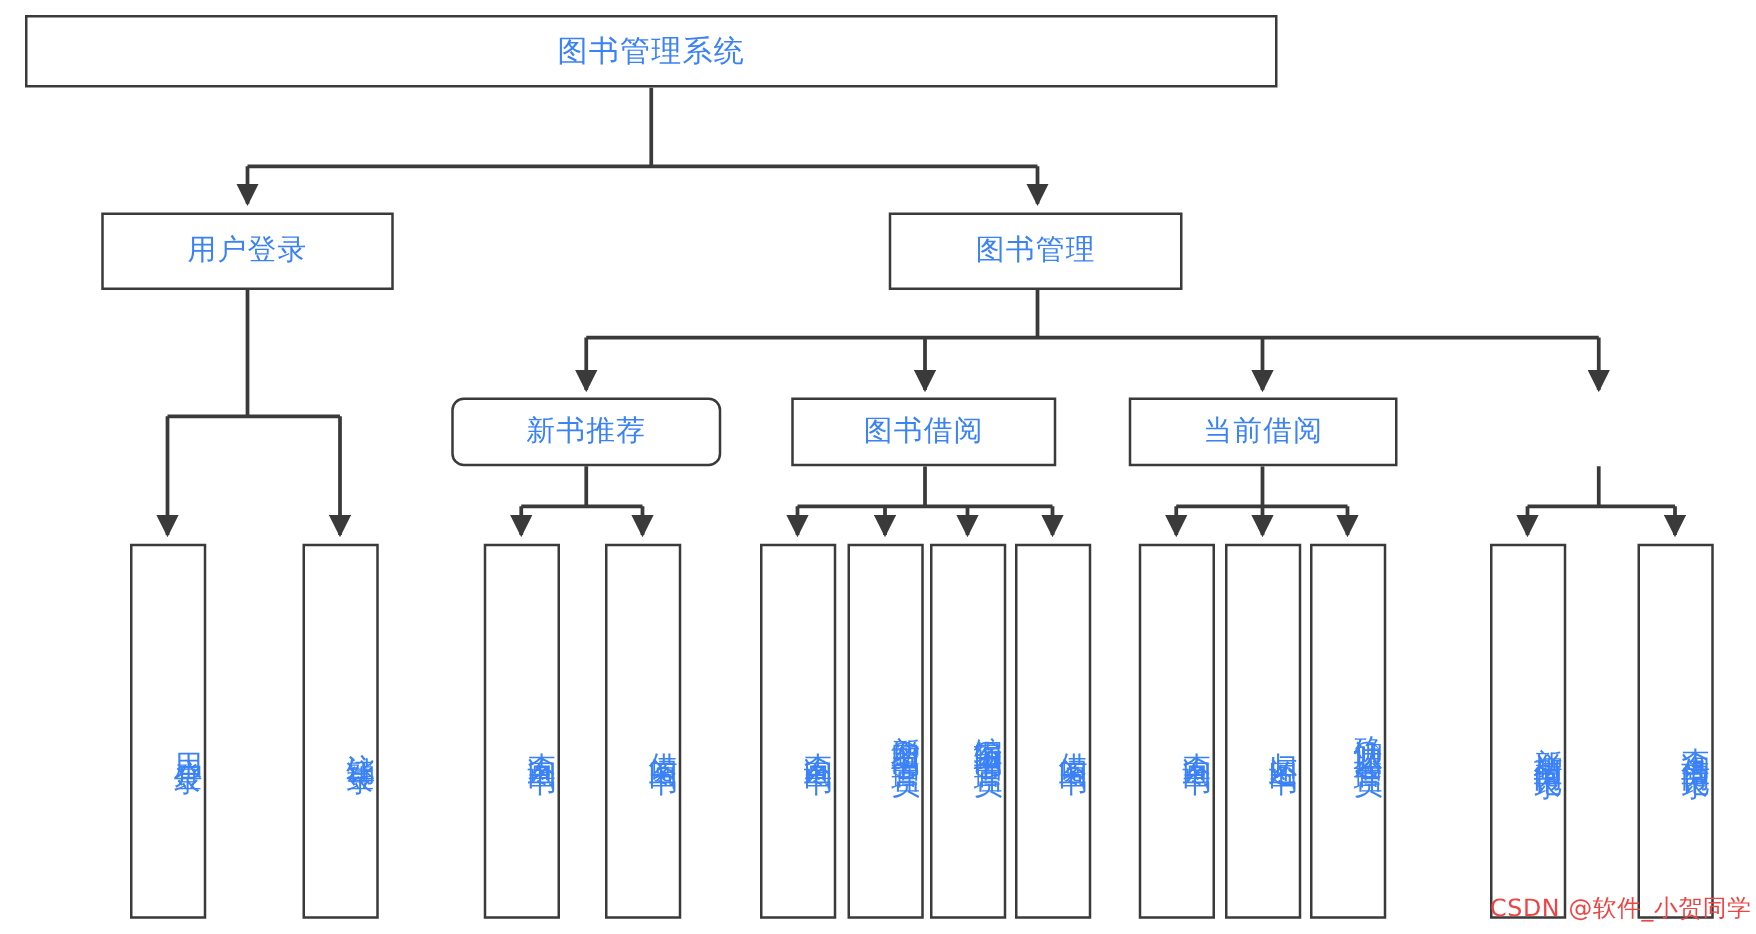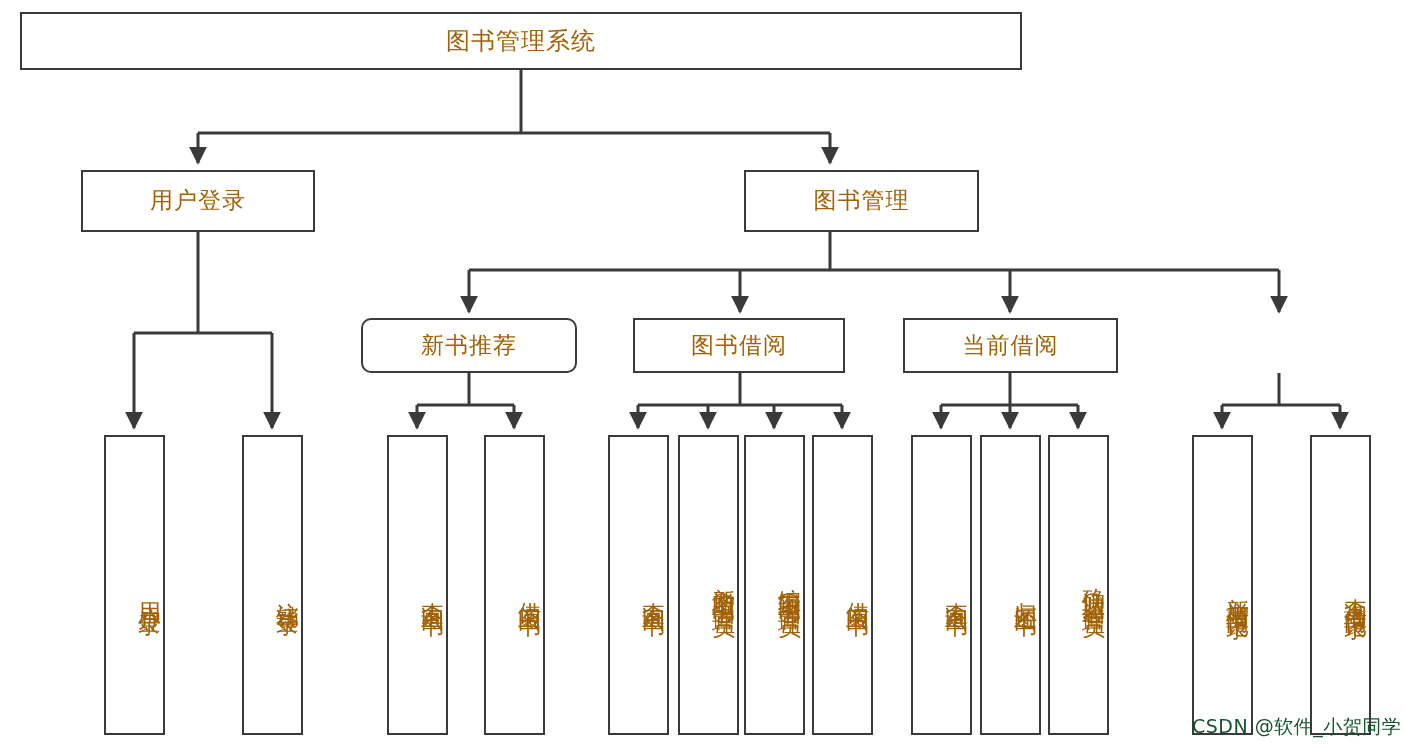--- a/index.html
+++ b/index.html
@@ -26,21 +26,21 @@
     height: 747px;
   }
   .node {
     position: absolute;
     box-sizing: border-box;
     border: 2px solid #3a3a3a;
     background: #ffffff;
     display: flex;
     align-items: center;
     justify-content: center;
-    color: #a16207;
+    color: #3b82f6;
     z-index: 2;
   }
   .node-h {
     font-size: 23px;
     letter-spacing: 1px;
     line-height: 1.1;
     white-space: nowrap;
   }
   .node-root {
     font-size: 24px;
@@ -55,21 +55,21 @@
     justify-content: center;
     padding-top: 14px;
     white-space: nowrap;
   }
   .node-v.vtop {
     padding-top: 6px;
   }
   .watermark {
     position: absolute;
     font-size: 19px;
-    color: #14532d;
+    color: #ef4444;
     white-space: nowrap;
     z-index: 3;
     letter-spacing: 0.5px;
   }
 </style>
 </head>
 <body>
 
 <div id="diagram-root">
 
@@ -123,21 +123,21 @@
     </g>
   </svg>
 
   <div class="node node-h node-root" style="left:20px; top:12px; width:1002px; height:58px;">
     <span>图书管理系统</span>
   </div>
 
   <div class="node node-h" style="left:81px; top:170px; width:234px; height:62px;">
     <span>用户登录</span>
   </div>
-  <div class="node node-h" style="left:711px; top:170px; width:235px; height:62px;margin-left:33px;">
+  <div class="node node-h" style="left:711px; top:170px; width:235px; height:62px;">
     <span>图书管理</span>
   </div>
 
   <div class="node node-h" style="left:361px; top:318px; width:216px; height:55px;border-radius:10px;">
     <span>新书推荐</span>
   </div>
   <div class="node node-h" style="left:633px; top:318px; width:212px; height:55px;">
     <span>图书借阅</span>
   </div>
   <div class="node node-h" style="left:903px; top:318px; width:215px; height:55px;align-items:center;">

